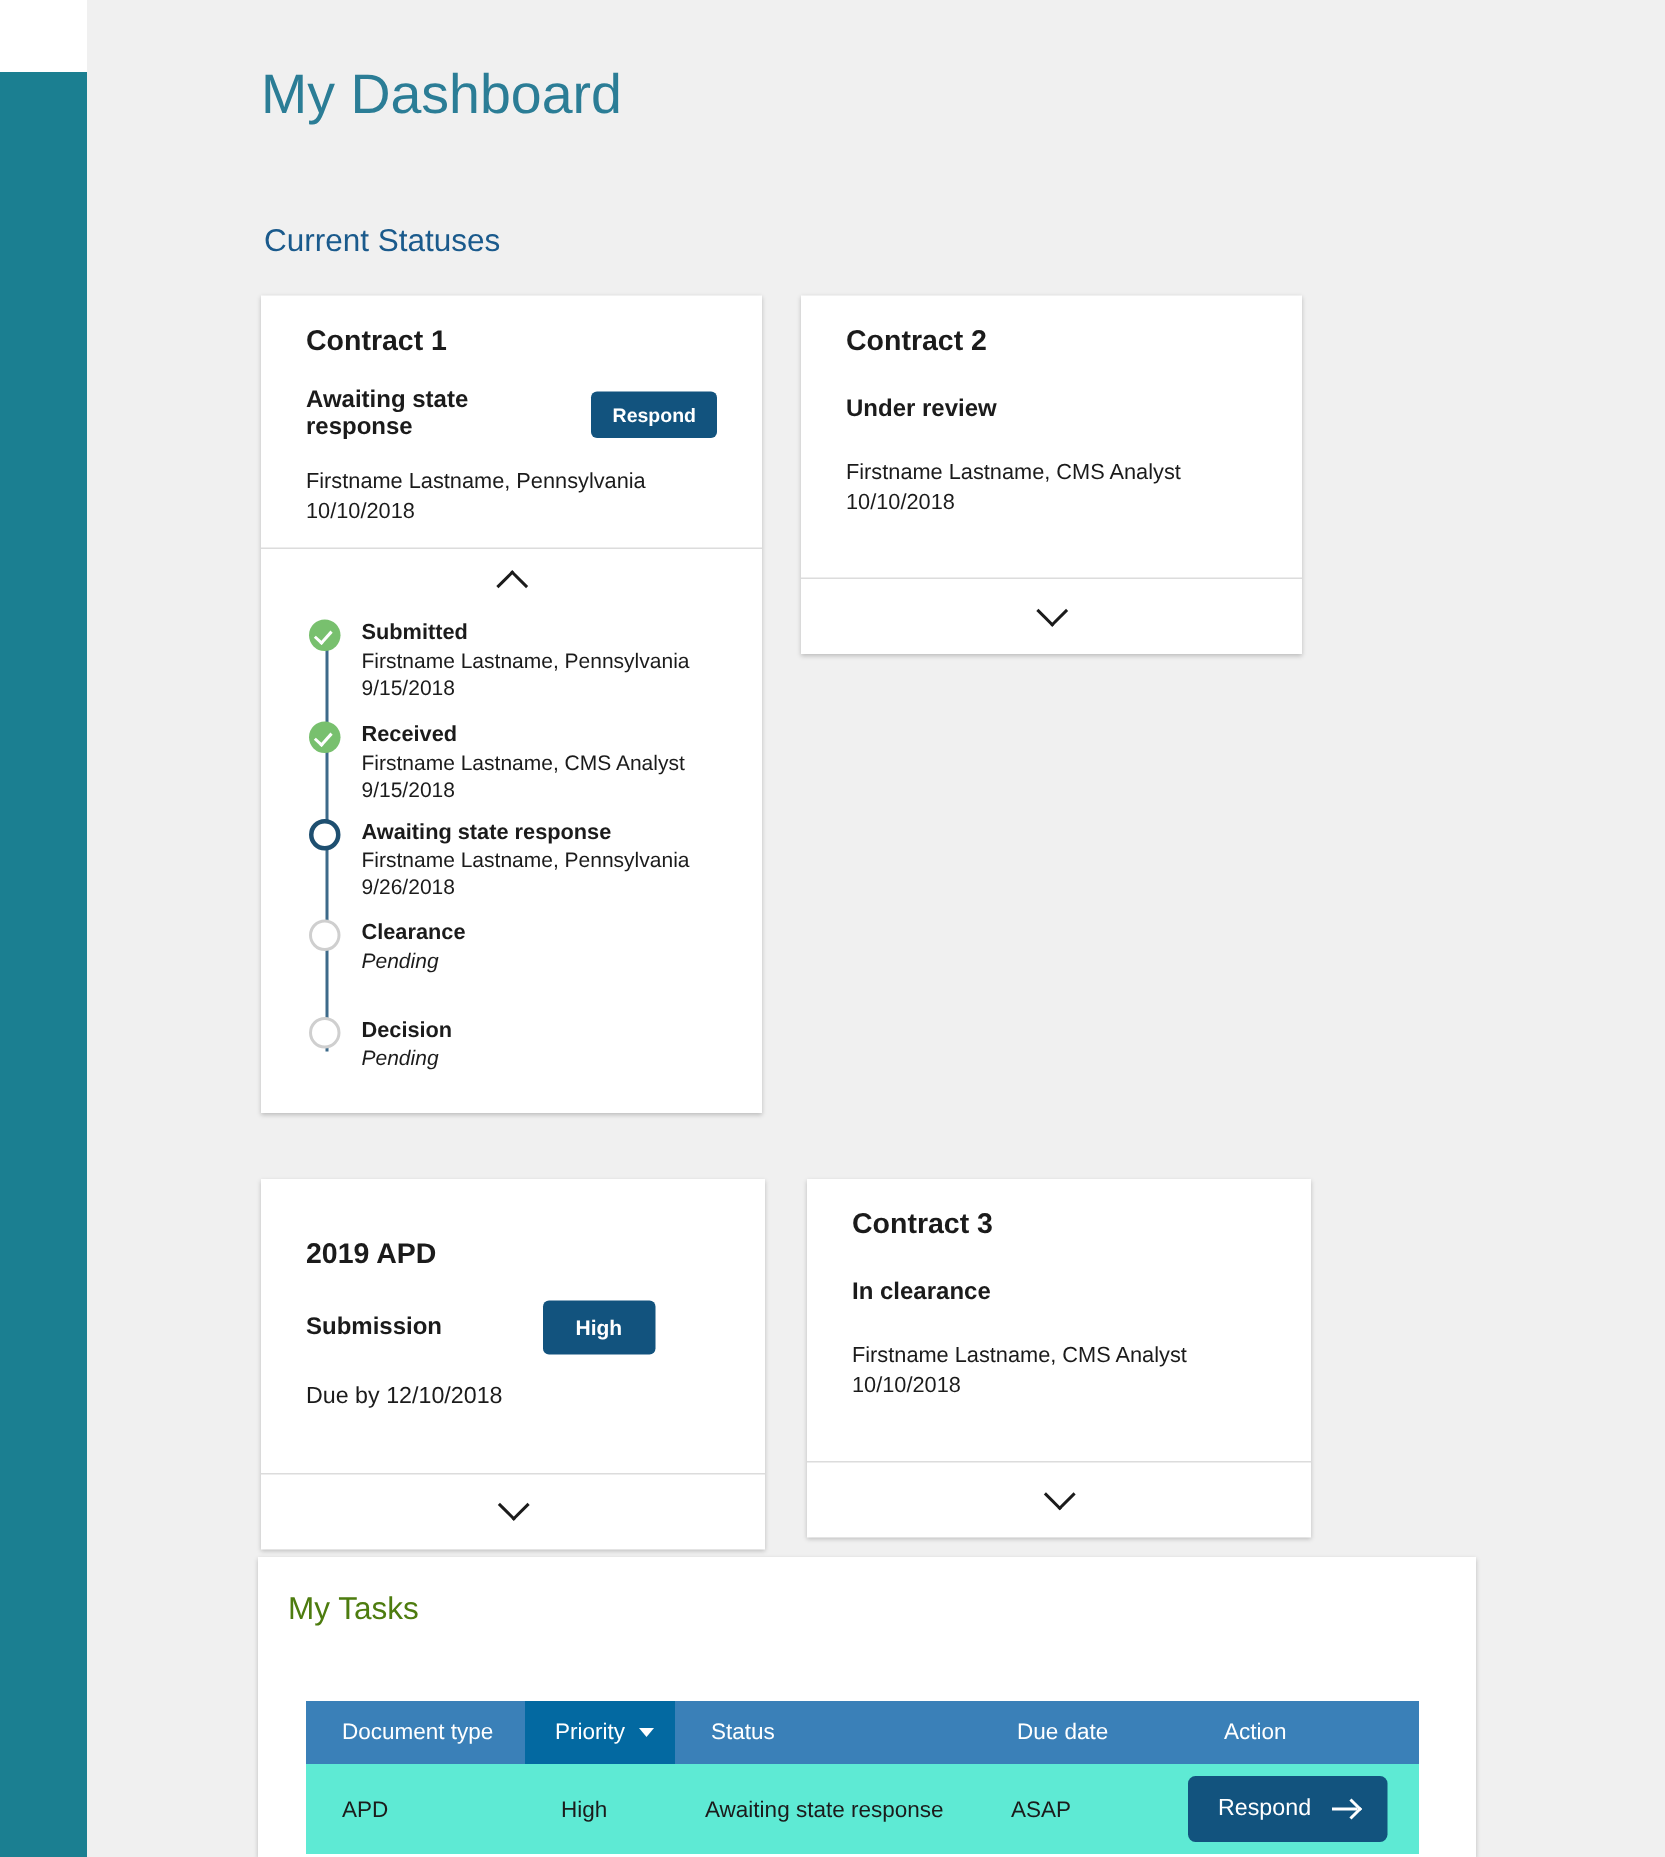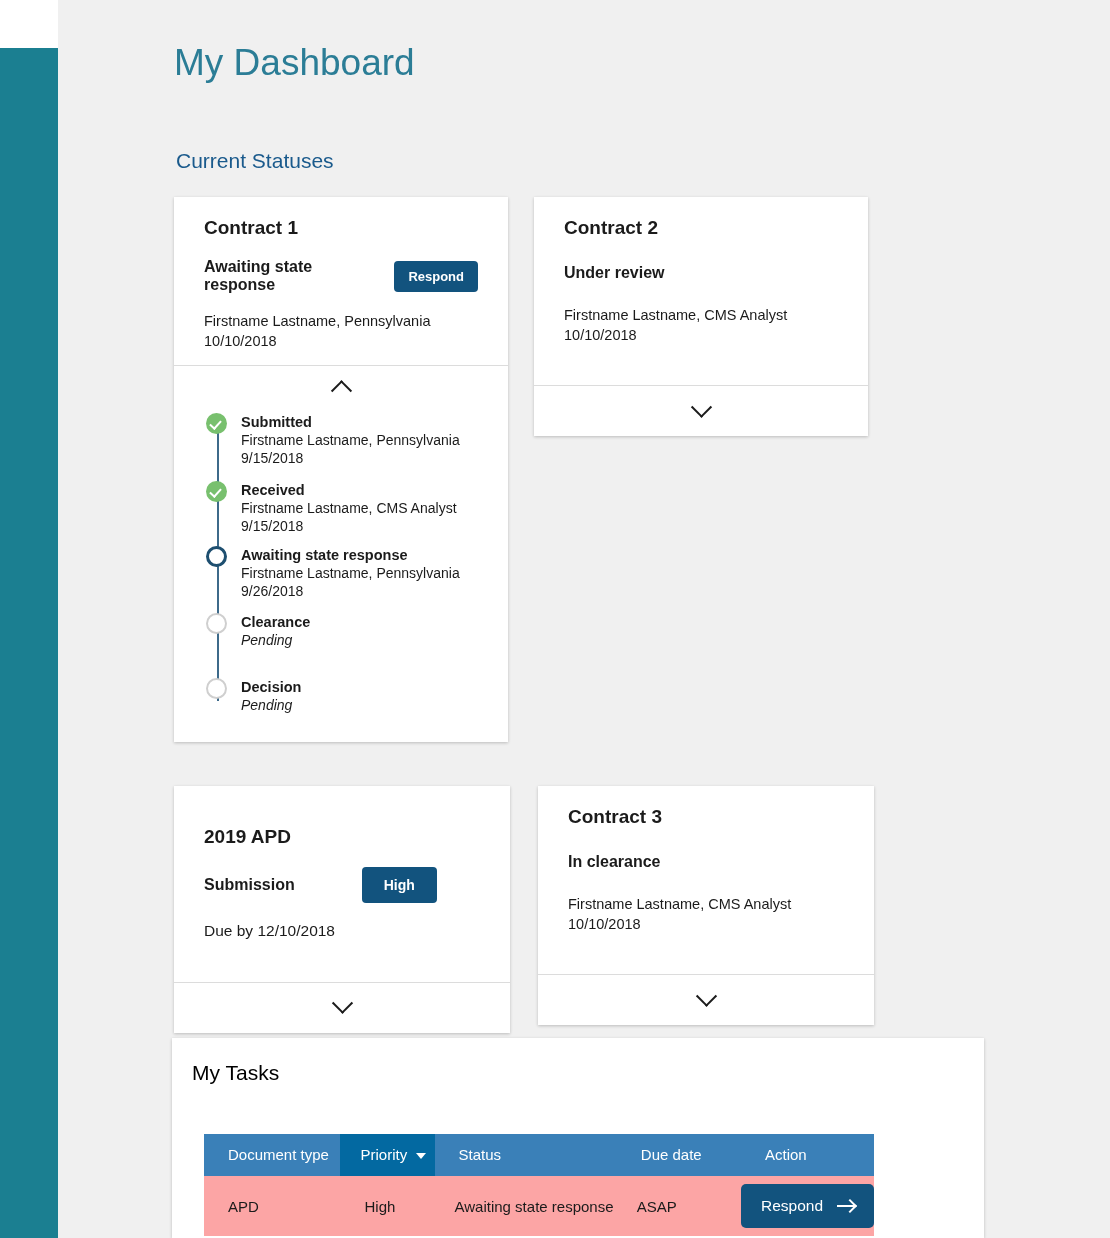--- a/index.html
+++ b/index.html
@@ -175,26 +175,26 @@
     left: 172px; top: 1038px;
     width: 812px;
     min-height: 200px;
     background: #ffffff;
     box-shadow: 0 1px 3px rgba(0,0,0,0.22);
   }
   .tasks-title {
     position: absolute;
     left: 20px; top: 23px;
     font-size: 21px;
-    color: #000000;
+    color: #4d7c0f;
   }
   .tasks-table {
     position: absolute;
     left: 32px; top: 96px;
-    width: 670px;
+    width: 742px;
     border-collapse: collapse;
   }
   .tasks-table th {
     background: #3a80b8;
     color: #ffffff;
     font-size: 15px;
     font-weight: normal;
     text-align: left;
     padding: 12px 0 13px 24px;
     height: 42px;
@@ -206,21 +206,21 @@
   .sort-caret {
     display: inline-block;
     margin-left: 9px;
     width: 0; height: 0;
     border-left: 5px solid transparent;
     border-right: 5px solid transparent;
     border-top: 6px solid #ffffff;
     vertical-align: middle;
   }
   .tasks-table td {
-    background: #fca5a5;
+    background: #5eead4;
     font-size: 15px;
     color: #1b1b1b;
     padding: 18px 0 18px 24px;
     height: 60px;
   }
   .tasks-table td.action-cell { padding: 0; }
   .btn-respond-row {
     background: #12537e;
     color: #ffffff;
     border: none;

